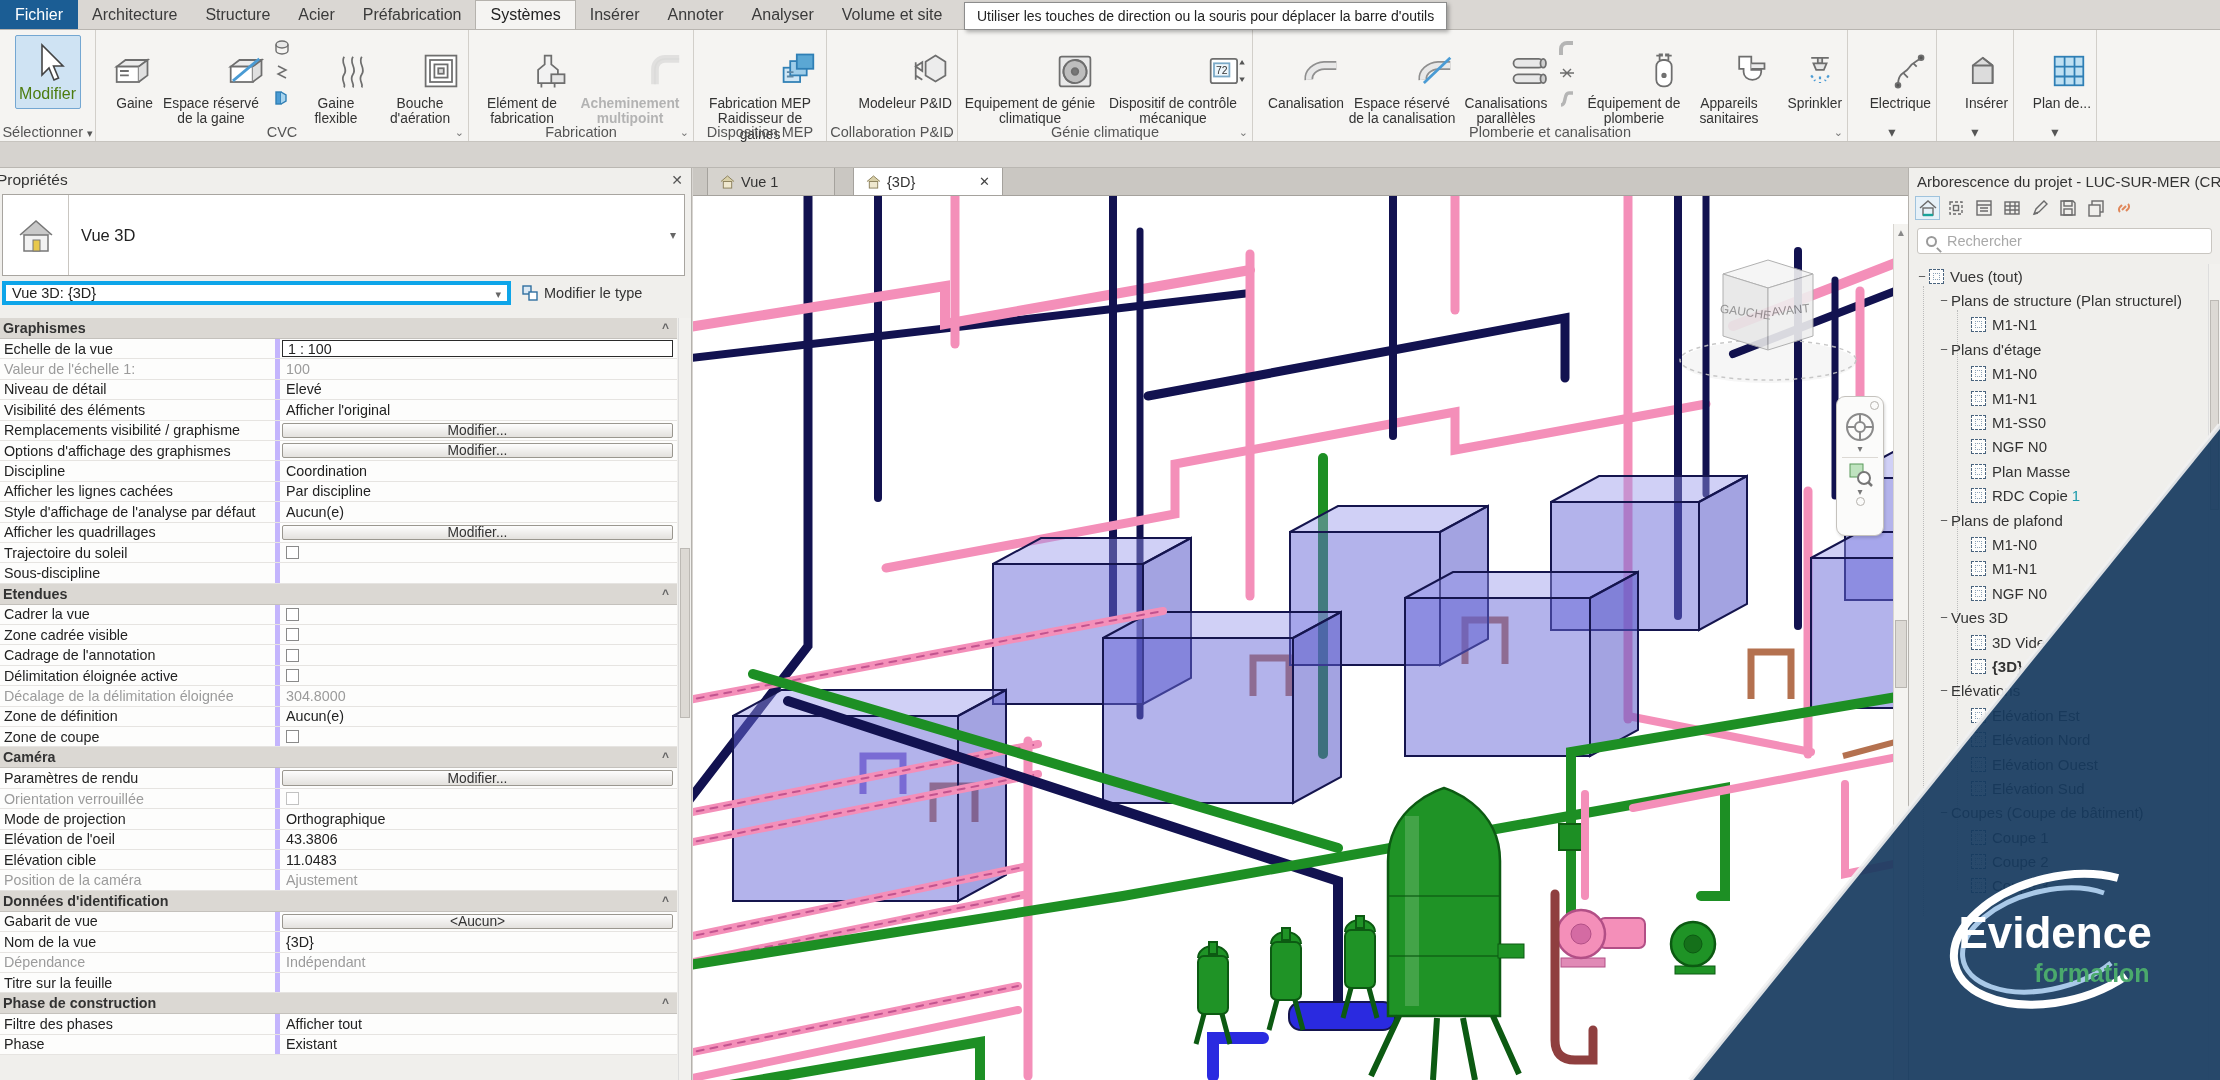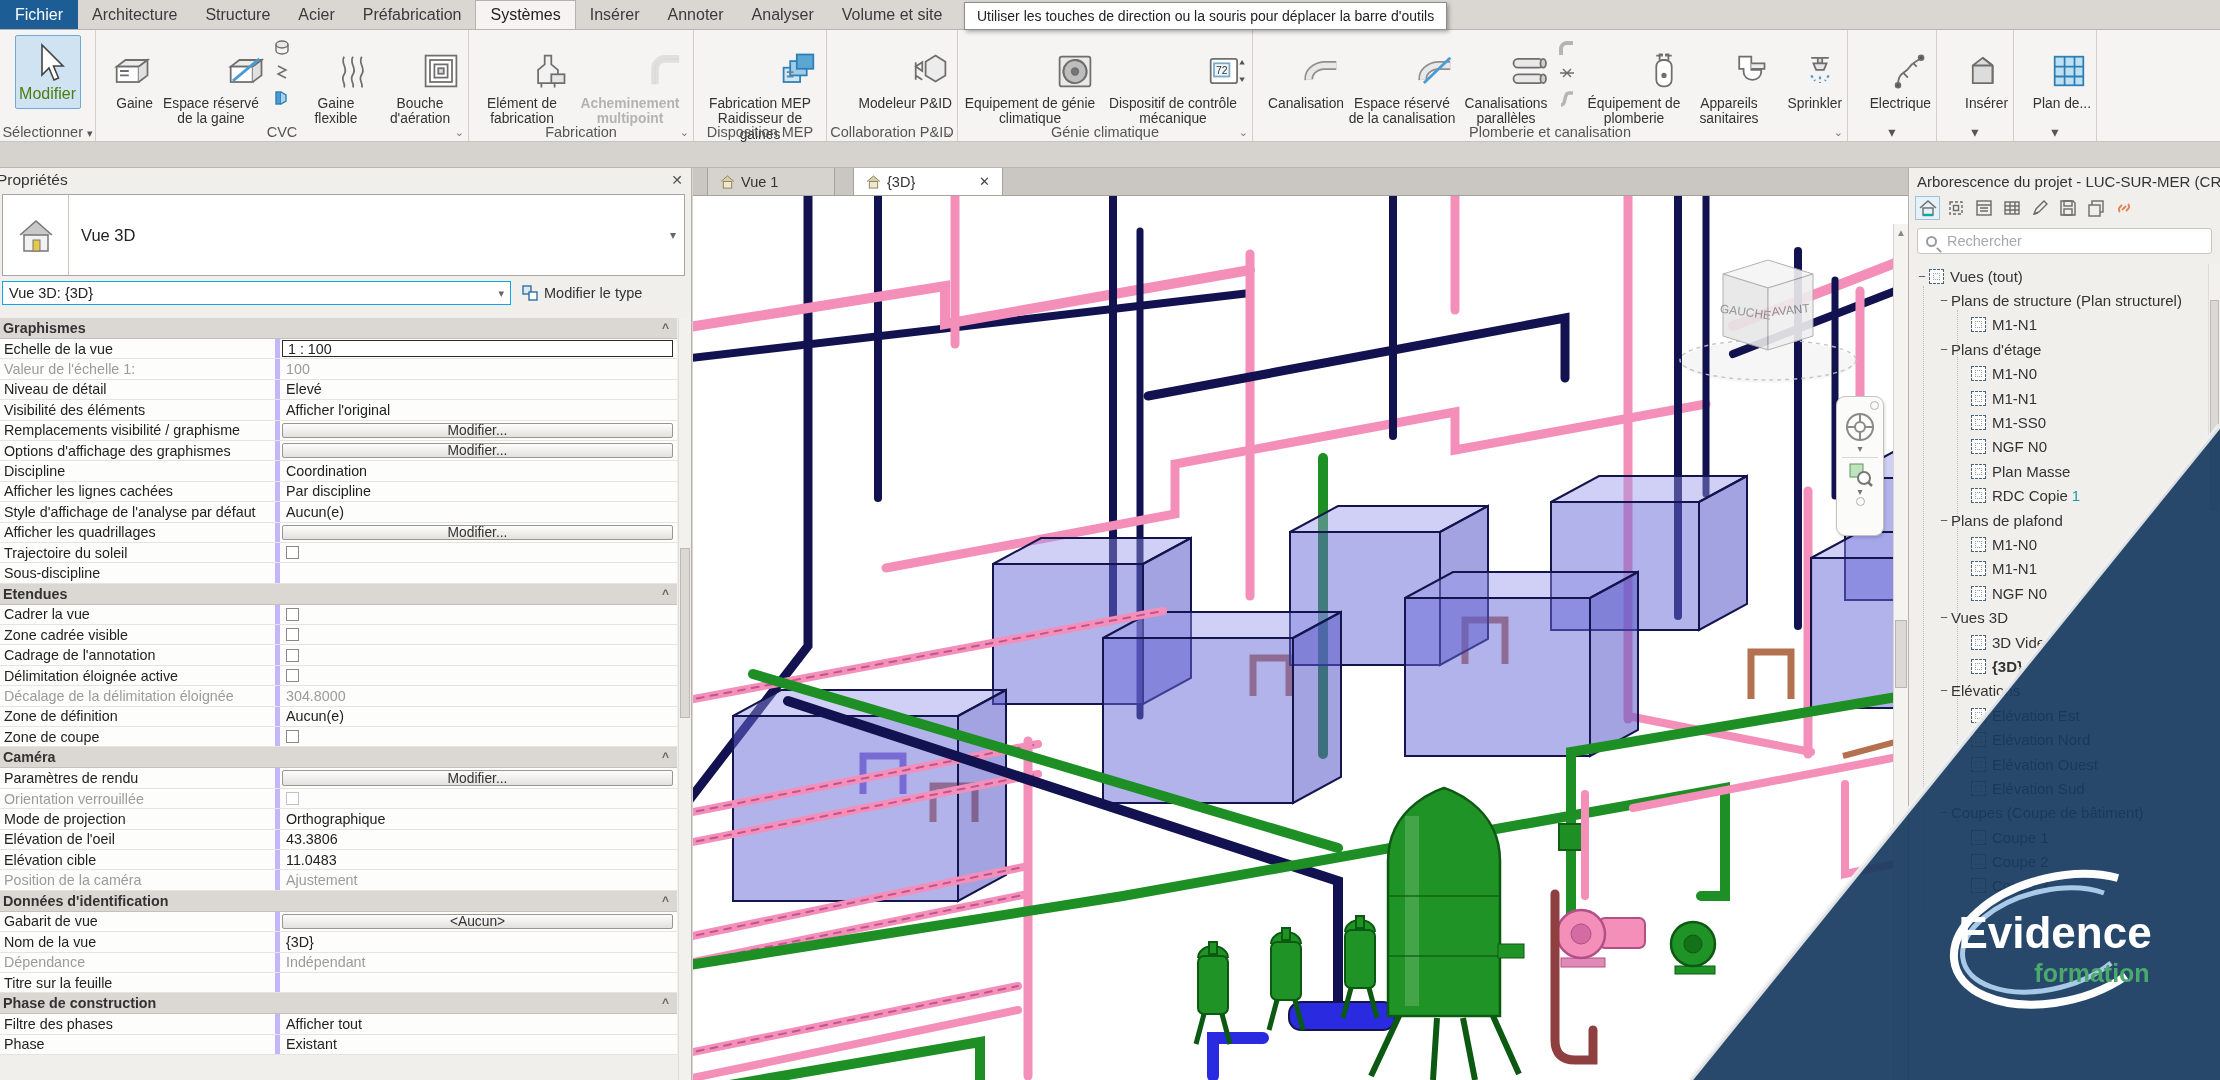--- a/index.html
+++ b/index.html
@@ -45,22 +45,22 @@
     border-right:1px solid #b5b2ad;overflow:hidden;}
   #props-title{height:24px;display:flex;align-items:center;font-size:15.5px;color:#333;
     padding-left:2px;margin-left:-5px;}
   #props-close{margin-left:auto;margin-right:8px;font-size:14px;color:#555;cursor:pointer;}
   #selector{margin:2px 6px 0 2px;height:82px;background:#fff;border:1px solid #a8a5a0;
     display:flex;align-items:stretch;}
   #selector-icon{width:66px;border-right:1px solid #c9c6c1;display:flex;align-items:center;justify-content:center;}
   #selector-text{font-size:16.5px;color:#222;display:flex;align-items:center;padding-left:12px;flex:1;}
   #selector-dd{width:22px;display:flex;align-items:center;justify-content:center;color:#666;font-size:12px;cursor:pointer;}
   #typerow{margin:4px 6px 0 2px;height:26px;display:flex;align-items:center;}
-  #type-select{flex:1;height:24px;background:#fff;border:1px solid #0ea5e9;font-size:14.5px;color:#222;
-    display:flex;align-items:center;padding:0 6px;}
+  #type-select{flex:1;height:24px;background:#fff;border:4px solid #0ea5e9;font-size:14.5px;color:#222;
+    display:flex;align-items:flex-end;padding:0 6px;}
   #type-select .dd{margin-left:auto;color:#666;font-size:11px;}
   #edit-type{width:168px;height:24px;margin-left:6px;display:flex;align-items:center;gap:5px;
     font-size:14.5px;color:#333;cursor:pointer;padding-left:4px;}
   #prop-grid{position:absolute;left:0;right:14px;top:150px;bottom:0;overflow:hidden;font-size:14.3px;}
   .sec-hdr{height:21px;background:#dbd8d3;border-bottom:1px solid #c4c1bc;display:flex;align-items:center;
     font-weight:bold;color:#333;padding-left:3px;}
   .sec-hdr .collapse{margin-left:auto;margin-right:8px;font-weight:bold;color:#666;font-size:12px;cursor:pointer;}
   .prow{height:20.4px;display:flex;border-bottom:1px solid #e6e4e1;background:#fdfdfc;}
   .prow .plabel{width:280px;padding-left:4px;color:#222;white-space:nowrap;overflow:hidden;
     border-right:5px solid #c4b5fd;display:flex;align-items:center;}

